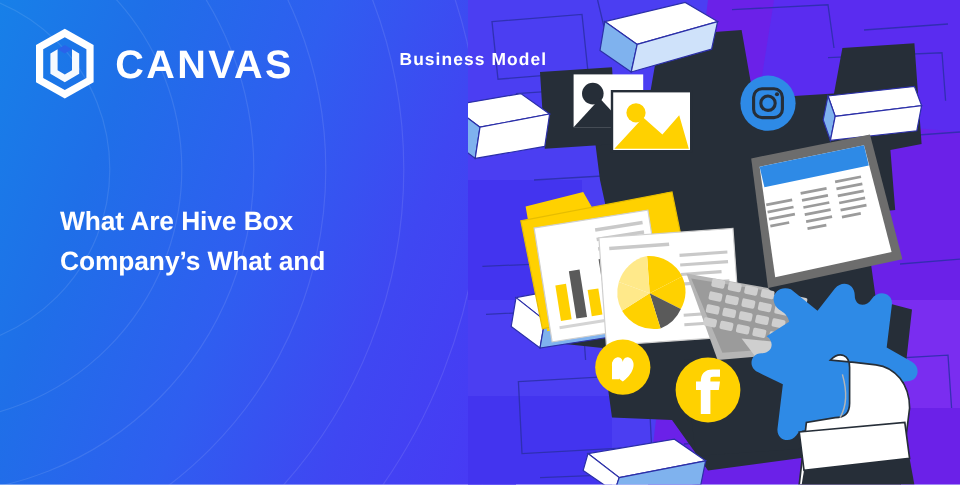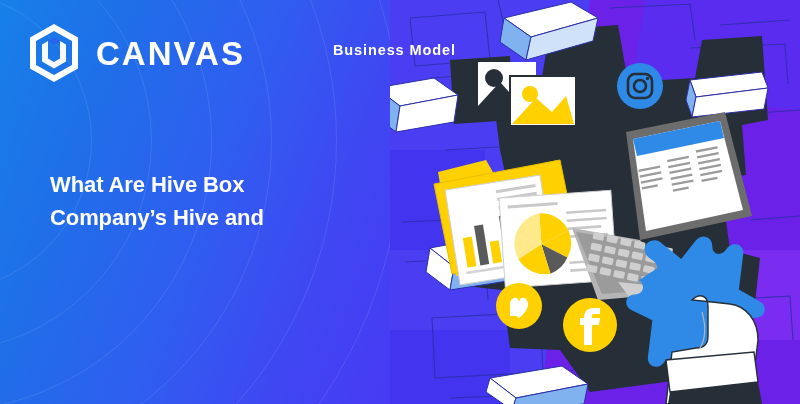--- a/index.html
+++ b/index.html
@@ -86,21 +86,21 @@
       </svg>
     </div>
     <div id="logo-text">
       <div id="logo-title">CANVAS</div>
       <div id="logo-sub">Business Model</div>
     </div>
   </div>
 
   <div id="headline">
     <div>What Are Hive Box</div>
-    <div>Company’s Hive and</div>
+    <div>Company’s What and</div>
   </div>
 
   <div id="illustration">
     <svg width="410" height="404" viewBox="0 0 410 404">
 
       <rect x="0" y="0" width="410" height="404" fill="#4b3ef2"></rect>
       <path d="M200 0 L410 0 L410 404 L150 404 Z" fill="#6b21e8"></path>
       <path d="M255 0 L410 0 L410 110 L240 95 Z" fill="#5a2cf0"></path>
       <path d="M0 150 L95 150 L95 250 L0 250 Z" fill="#4334ef"></path>
       <path d="M0 330 L120 330 L120 404 L0 404 Z" fill="#4334ef"></path>

